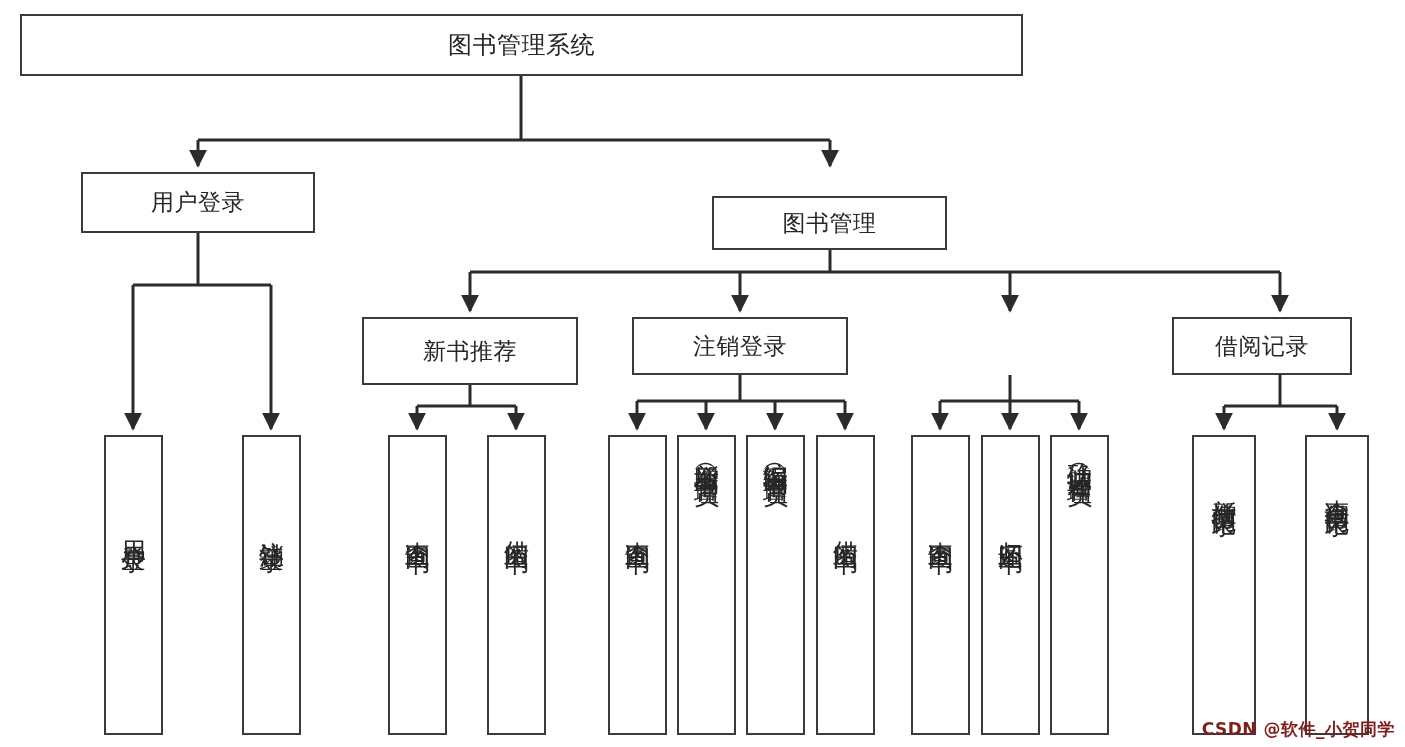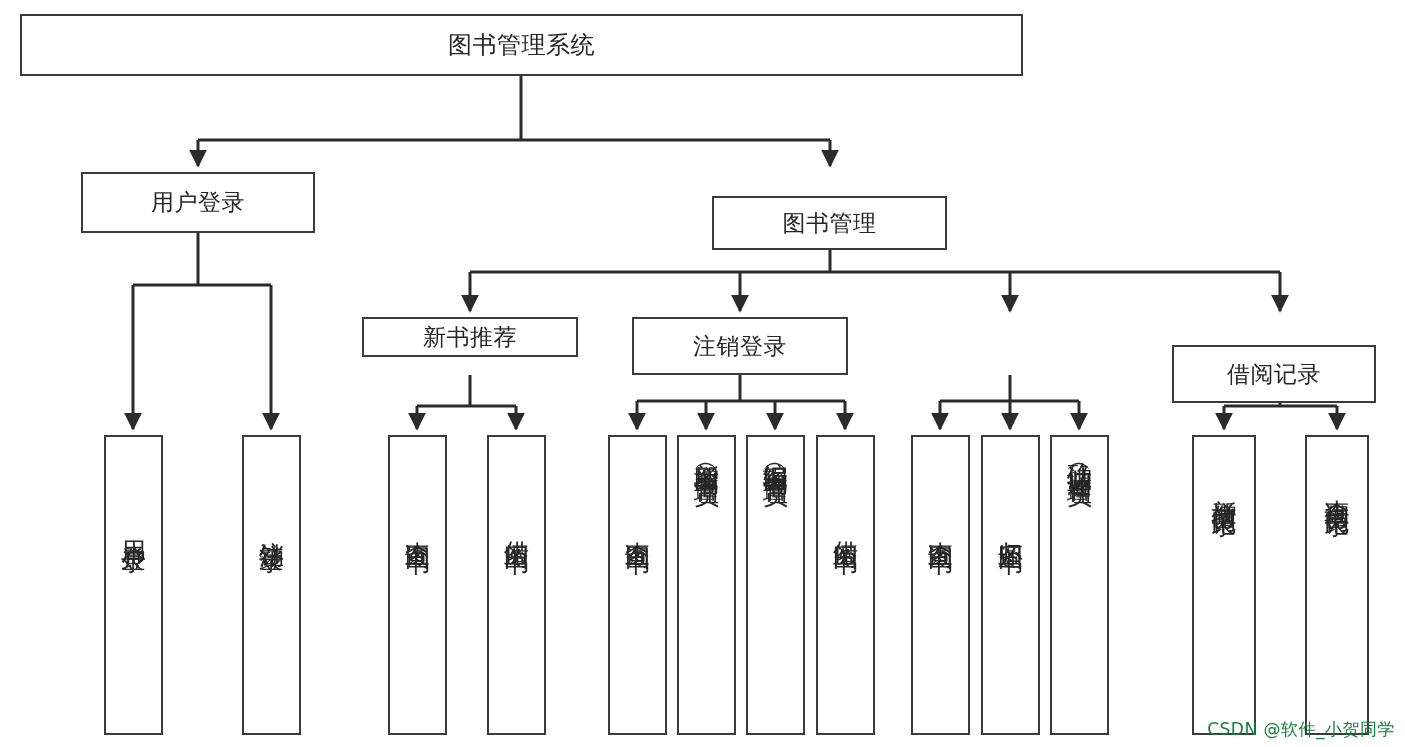--- a/index.html
+++ b/index.html
@@ -64,23 +64,24 @@
     white-space: nowrap;
   }
   .node.vert.mid .label {
     margin-top: 0;
   }
   .watermark {
     position: absolute;
     right: 10px;
     bottom: 6px;
     font-size: 17px;
-    color: #15803d;
+    color: #7f1d1d;
     letter-spacing: 0.5px;
     white-space: nowrap;
+    font-weight: bold;
   }
 </style>
 </head>
 <body>
 
 <div id="canvas">
 
   <svg class="edges" viewBox="0 0 1405 747" xmlns="http://www.w3.org/2000/svg">
     <defs>
       <marker id="arrow" viewBox="0 0 10 10" refX="9" refY="5" markerWidth="6" markerHeight="6" orient="auto-start-reverse">
@@ -135,27 +136,27 @@
     <span class="label">图书管理系统</span>
   </div>
 
   <div class="node horiz" style="left:81px; top:172px; width:234px; height:61px;">
     <span class="label">用户登录</span>
   </div>
   <div class="node horiz" style="left:712px; top:172px; width:235px; height:54px;margin-top:24px;">
     <span class="label">图书管理</span>
   </div>
 
-  <div class="node horiz" style="left:362px; top:317px; width:216px; height:40px;">
+  <div class="node horiz" style="left:362px; top:317px; width:216px; height:68px;">
     <span class="label">新书推荐</span>
   </div>
   <div class="node horiz" style="left:632px; top:317px; width:216px; height:58px;">
     <span class="label">注销登录</span>
   </div>
-  <div class="node horiz" style="left:1172px; top:317px; width:204px; height:58px;margin-top:28px;">
+  <div class="node horiz" style="left:1172px; top:317px; width:180px; height:58px;">
     <span class="label">借阅记录</span>
   </div>
 
   <div class="node vert mid" style="left:104px; top:435px; width:59px; height:300px; padding-top:84px;">
     <span class="label">用户登录</span>
   </div>
   <div class="node vert mid" style="left:242px; top:435px; width:59px; height:300px; padding-top:84px;">
     <span class="label">注销登录</span>
   </div>
 

